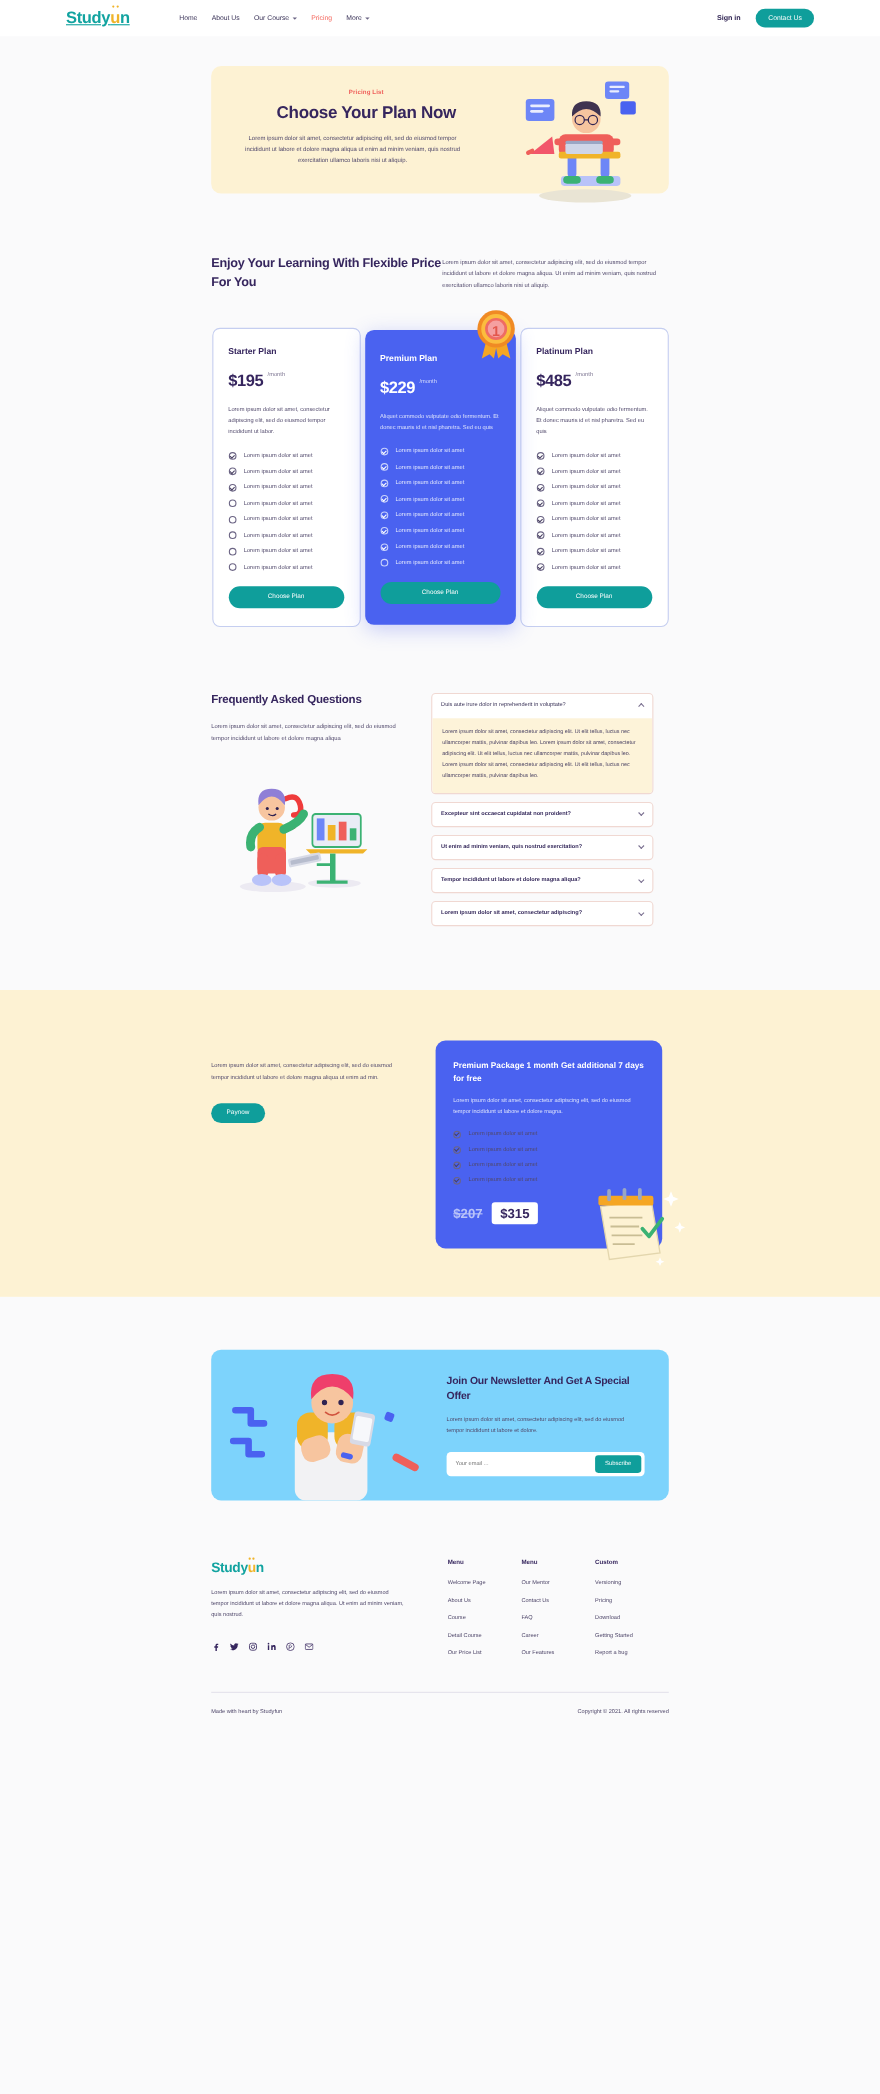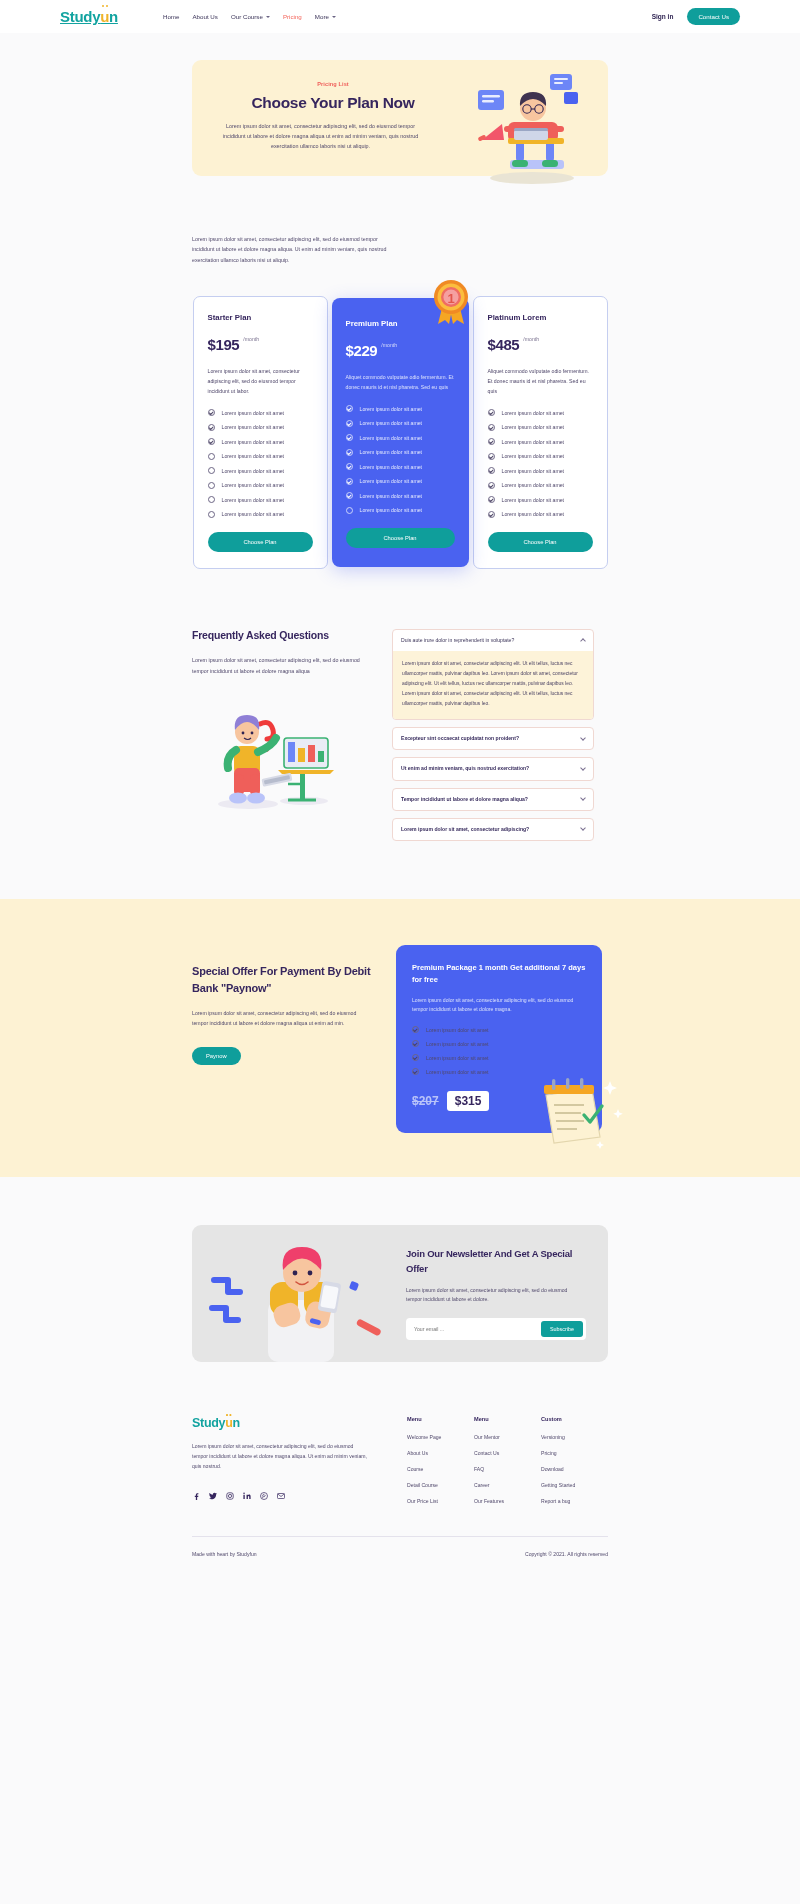--- a/index.html
+++ b/index.html
@@ -413,21 +413,21 @@
     bottom: -16px;
     width: 86px;
     height: 74px;
   }
 
   
   .news-section { background: #fafafb; padding: 48px 0 0; }
   .newsletter {
     width: 416px;
     margin: 0 auto;
-    background: #e5e5e5;
+    background: #7dd3fc;
     border-radius: 9px;
     display: flex;
     align-items: center;
     position: relative;
     min-height: 118px;
     padding-left: 214px;
   }
   .news-art { position: absolute; left: 8px; bottom: 0; width: 205px; height: 120px; }
   .news-right { width: 180px; padding: 22px 0 22px 0; }
   .news-right h2 {
@@ -600,20 +600,21 @@
           <line x1="67" y1="41" x2="71" y2="41" stroke="#2f2352" stroke-width="1.1"></line>
           <rect x="44" y="70" width="56" height="6" rx="2" fill="#f0b429"></rect>
           <rect x="50" y="62" width="34" height="10" rx="2" fill="#cfd6e8"></rect>
           <rect x="50" y="60" width="34" height="3" rx="1.5" fill="#9aa6c4"></rect>
         </svg>
       </div>
     </div>
   </section>
 
   <section class="sec-head">
+    <h2>Enjoy Your Learning With Flexible Price For You</h2>
     <p>Lorem ipsum dolor sit amet, consectetur adipiscing elit, sed do eiusmod tempor incididunt ut labore et dolore magna aliqua. Ut enim ad minim veniam, quis nostrud exercitation ullamco laboris nisi ut aliquip.</p>
   </section>
 
   <section class="pricing">
 
     <div class="card">
       <div class="plan-name">Starter Plan</div>
       <div class="price-row">
         <span class="price">$195</span>
         <span class="per">/month</span>
@@ -694,21 +695,21 @@
           </div>
         <div class="feat">
             <span class="tick"></span>
             <span>Lorem ipsum dolor sit amet</span>
           </div>
       </div>
       <button class="btn-choose">Choose Plan</button>
     </div>
 
     <div class="card">
-      <div class="plan-name">Platinum Lorem</div>
+      <div class="plan-name">Platinum Plan</div>
       <div class="price-row">
         <span class="price">$485</span>
         <span class="per">/month</span>
       </div>
       <div class="card-desc">Aliquet commodo vulputate odio fermentum. Et donec mauris id et nisl pharetra. Sed eu quis</div>
       <div class="feat-list">
         <div class="feat">
             <span class="tick on"></span>
             <span>Lorem ipsum dolor sit amet</span>
           </div>
@@ -828,21 +829,20 @@
           <span class="acc-q">Lorem ipsum dolor sit amet, consectetur adipiscing?</span>
           <i class="chev"></i>
         </div>
       </div>
     </div>
   </section>
 
   <section class="offer-section">
     <div class="offer">
       <div class="offer-left">
-        <h2>Special Offer For Payment By Debit Bank "Paynow"</h2>
         <p>Lorem ipsum dolor sit amet, consectetur adipiscing elit, sed do eiusmod tempor incididunt ut labore et dolore magna aliqua ut enim ad min.</p>
         <button class="btn-paynow">Paynow</button>
       </div>
 
       <div class="offer-card">
         <h3>Premium Package 1 month Get additional 7 days for free</h3>
         <p>Lorem ipsum dolor sit amet, consectetur adipiscing elit, sed do eiusmod tempor incididunt ut labore et dolore magna.</p>
         <div class="feat-list">
           <div class="feat">
               <span class="tick on"></span>

